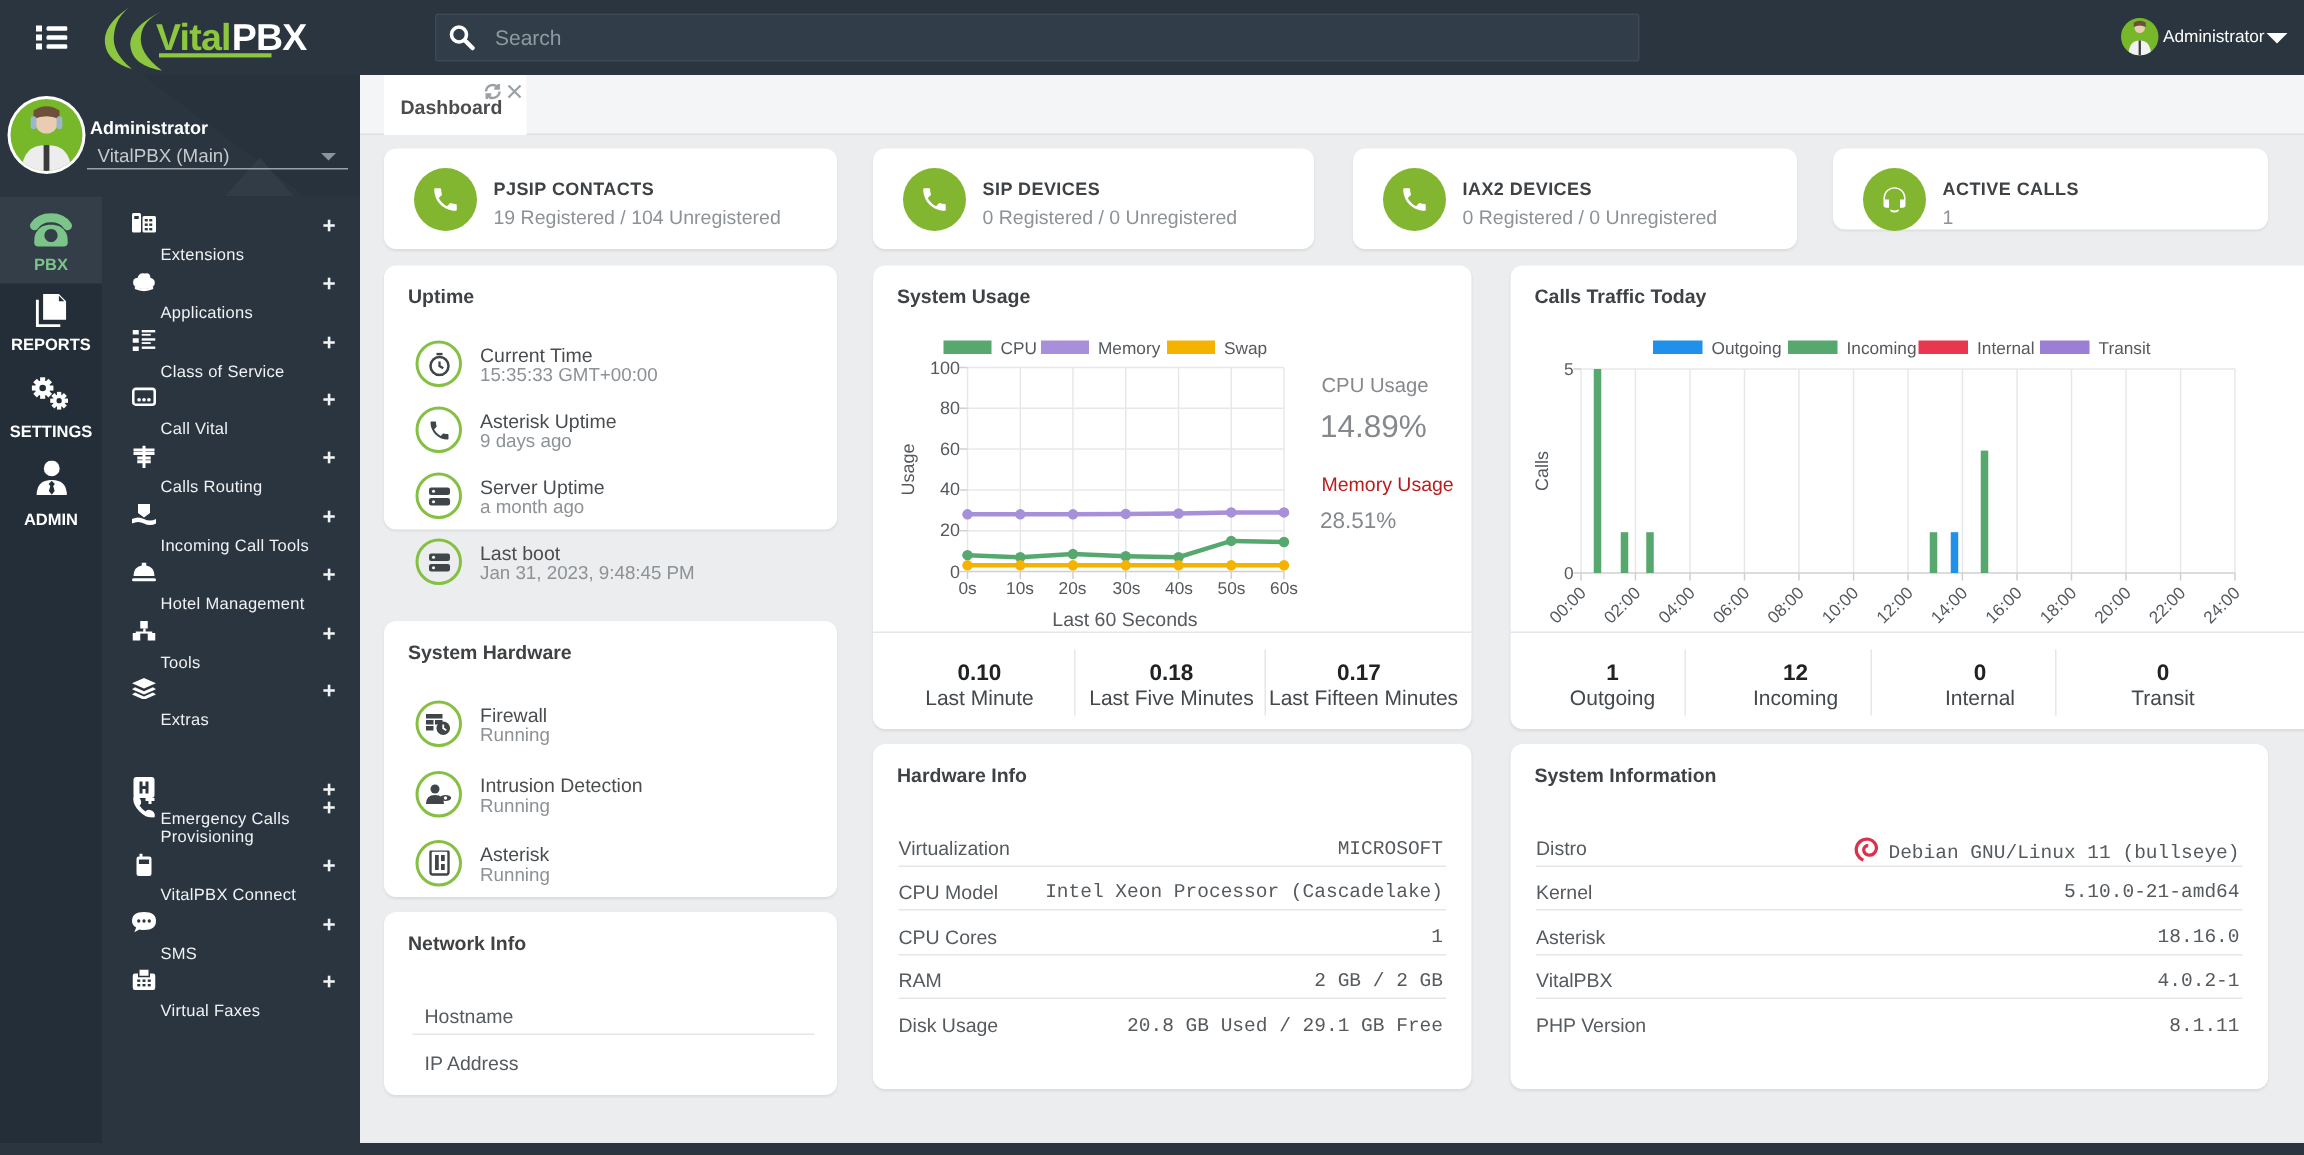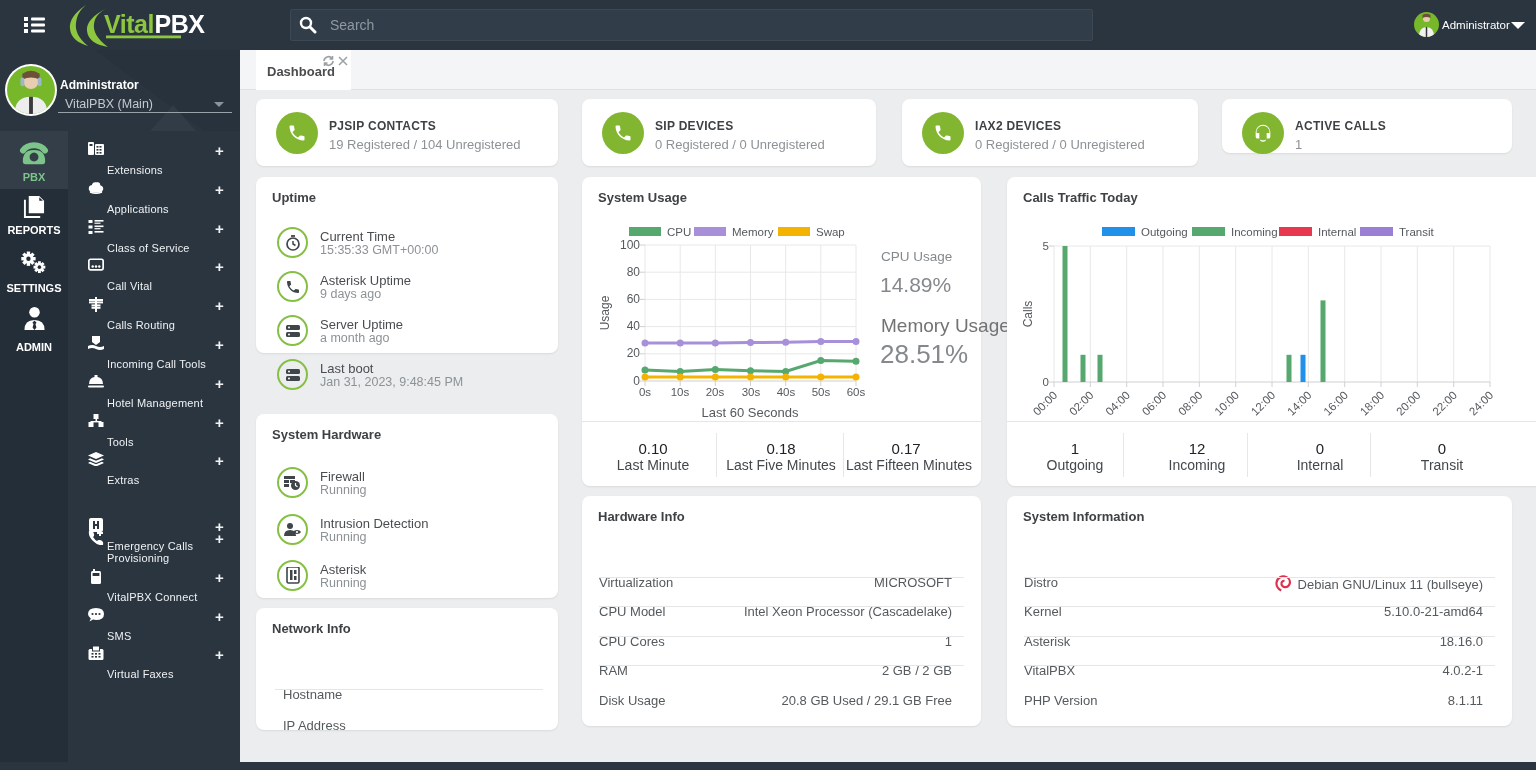--- a/index.html
+++ b/index.html
@@ -27,25 +27,25 @@
 .ctitle { position:absolute; left:16px; top:13px; font-size:13px; font-weight:bold; color:#3f4245; }
 .statcard .circ { position:absolute; left:20px; top:13px; width:42px; height:42px; border-radius:50%; background:#82b630; }
 .statcard .t1 { position:absolute; left:73px; top:20px; font-size:12px; font-weight:bold; color:#3f4245; letter-spacing:0.3px; }
 .statcard .t2 { position:absolute; left:73px; top:38px; font-size:13px; color:#8d9296; white-space:nowrap; }
 
 .uitem { position:absolute; }
 .uitem .ring { position:absolute; left:0; top:0; width:31px; height:31px; border:2.5px solid #85c043; border-radius:50%; }
 .uitem .a { position:absolute; left:43px; top:2px; font-size:13px; color:#4a4d50; white-space:nowrap; }
 .uitem .b { position:absolute; left:43px; top:16px; font-size:12.5px; color:#8d9296; white-space:nowrap; }
 
-.irow { position:absolute; left:17px; right:17px; font-size:13px; color:#555a5e; white-space:nowrap;margin-top:17px; }
-.irow .v { position:absolute; right:12px; top:0; }
+.irow { position:absolute; left:17px; right:17px; font-size:13px; color:#555a5e; white-space:nowrap; }
+.irow .v { position:absolute; right:2px; top:0;font-family:Liberation Mono, monospace; }
 .iline { position:absolute; left:17px; right:17px; height:1px; background:#e4e6e7; }
 
-.statnum { position:absolute; font-size:15px; font-weight:normal; color:#202325; text-align:center; white-space:nowrap; }
+.statnum { position:absolute; font-size:15px; font-weight:bold; color:#202325; text-align:center; white-space:nowrap; }
 .statlab { position:absolute; font-size:14px; color:#43484c; text-align:center; white-space:nowrap; }
 .vdiv { position:absolute; width:1px; background:#e4e6e7; }
 .hdiv { position:absolute; left:0; right:0; height:1px; background:#e4e6e7; }
 </style>
 </head>
 <body>
 <div id="topbar">
   <svg class="abs" style="left:24px;top:16px" width="21" height="18" viewBox="0 0 21 18">
     <g fill="#fff">
       <rect x="0" y="1" width="4" height="4"></rect>
@@ -525,22 +525,22 @@
           <circle cx="133.3" cy="199.9" r="3.5"></circle>
           <circle cx="168.5" cy="199.9" r="3.5"></circle>
           <circle cx="203.7" cy="199.9" r="3.5"></circle>
           <circle cx="238.8" cy="199.9" r="3.5"></circle>
           <circle cx="274" cy="199.9" r="3.5"></circle>
         </g>
     </g>
   </svg>
   <div class="abs" style="left:299px;top:72px;font-size:13.5px;color:#85898d;white-space:nowrap">CPU Usage</div>
   <div class="abs" style="left:298px;top:96px;font-size:21px;color:#85898d">14.89%</div>
-  <div class="abs" style="left:299px;top:138px;font-size:19px;color:#737373;white-space:nowrap">Memory Usage</div>
-  <div class="abs" style="left:298px;top:162px;font-size:26px;color:#85898d">28.51%</div>
+  <div class="abs" style="left:299px;top:138px;font-size:13px;color:#b91c1c;white-space:nowrap">Memory Usage</div>
+  <div class="abs" style="left:298px;top:162px;font-size:15px;color:#85898d">28.51%</div>
   <div class="hdiv" style="top:244px"></div>
   <div class="statnum" style="left:11px;top:263px;width:120px">0.10</div>
   <div class="statlab" style="left:11px;top:280px;width:120px">Last Minute</div>
   <div class="statnum" style="left:139px;top:263px;width:120px">0.18</div>
   <div class="statlab" style="left:139px;top:280px;width:120px">Last Five Minutes</div>
   <div class="statnum" style="left:264px;top:263px;width:120px">0.17</div>
   <div class="statlab" style="left:264px;top:280px;width:120px">Last Fifteen Minutes</div>
   <div class="vdiv" style="left:134px;top:256px;height:44px"></div>
   <div class="vdiv" style="left:261px;top:256px;height:44px"></div>
 </div>

